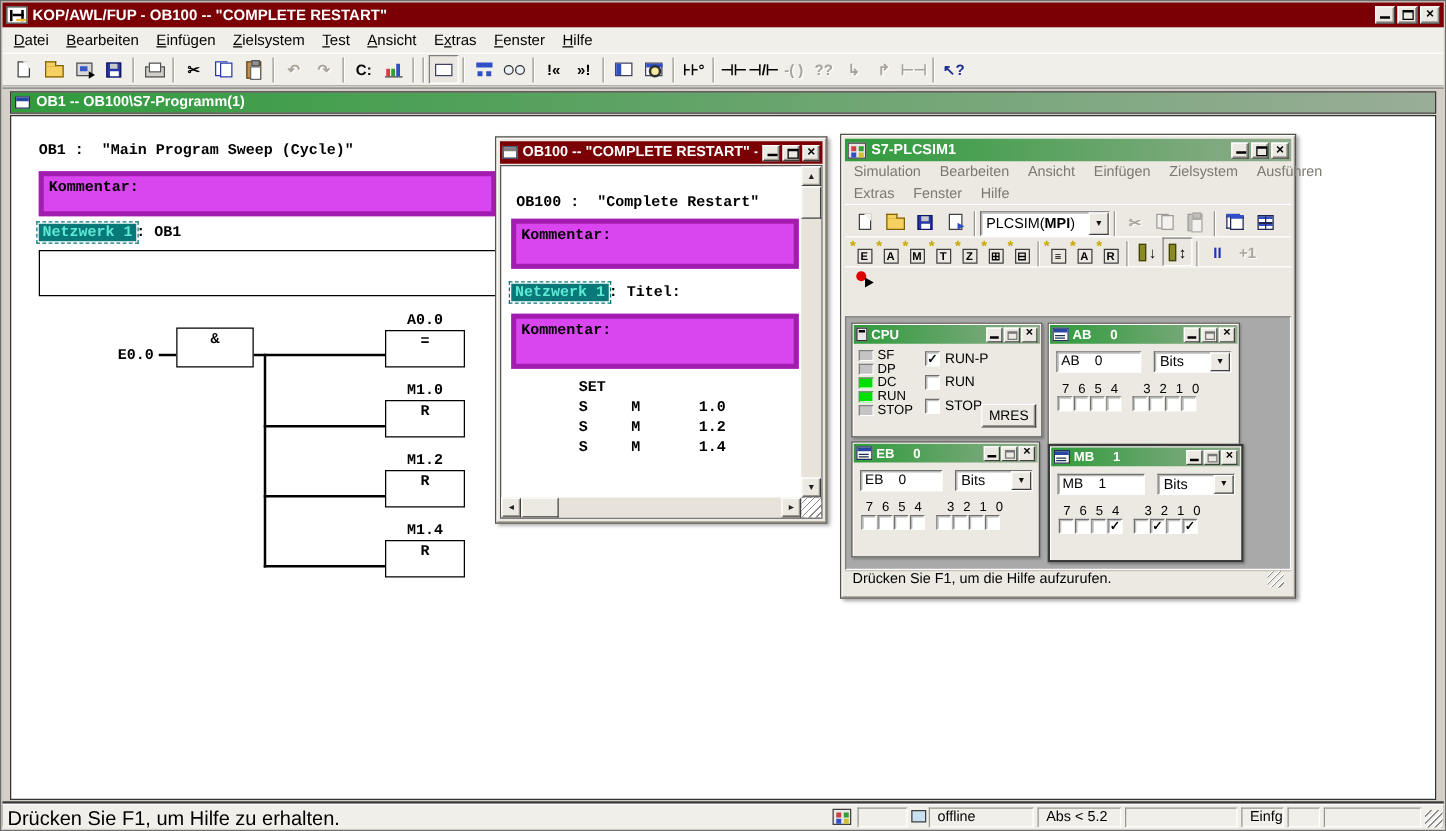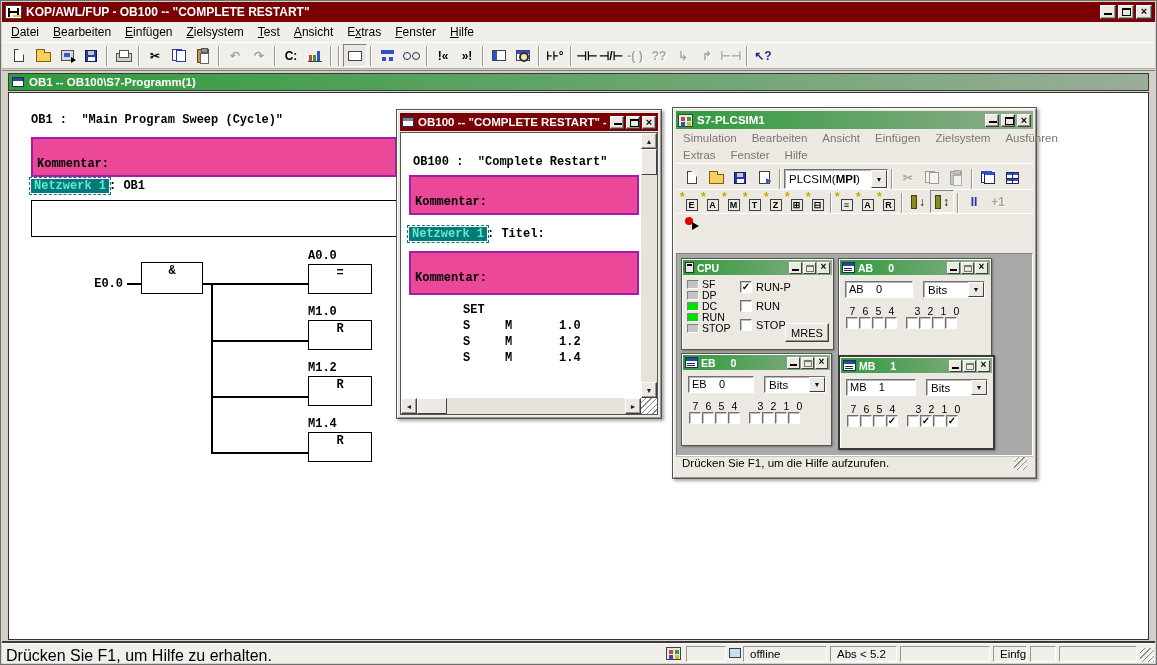--- a/index.html
+++ b/index.html
@@ -85,27 +85,27 @@
 .i-cpu{width:9px;height:11px;background:#E8E8E8;border:1px solid #303030}
 .i-cpu::before{content:"";position:absolute;left:1px;top:1px;width:5px;height:2px;background:#000}
 .i-monitor{width:12px;height:10px;border:1px solid #404040;background:#C8E0F0}
 .colbar{width:6px;height:14px;background:#8A8A20;border:1px solid #404010;display:inline-block;margin-right:2px}
 
 .mdi{position:absolute;left:2px;top:70px;width:1153px;height:571px;background:#D4D0C8;border-top:1px solid #808080}
 .ob1bar{position:absolute;left:6px;top:2px;width:1141px;height:18px;background:linear-gradient(to right,#2F9B3C,#9AAD98);border:1px solid #3a3a3a;display:flex;align-items:center;gap:5px;padding:0 3px}
 .ob1bar .t{color:#fff;font-weight:bold;font-size:11.5px}
 .docarea{position:absolute;left:6px;top:21px;width:1141px;height:548px;background:#fff;border:1px solid #333}
 .d-header{position:absolute;font:bold 12px "Liberation Mono","DejaVu Sans Mono",monospace;white-space:pre}
-.graybox{position:absolute;background:#ec4899;border:2px solid #a21caf;font:bold 12px "Liberation Mono","DejaVu Sans Mono",monospace;padding:18px 4px}
+.graybox{position:absolute;background:#d946ef;border:4px solid #a21caf;font:bold 12px "Liberation Mono","DejaVu Sans Mono",monospace;padding:2px 4px}
 .whitebox-t{position:absolute;background:#fff;border:1px solid #000}
 .chip{display:inline-block;background:#087878;color:#5eead4;font:bold 12px "Liberation Mono","DejaVu Sans Mono",monospace;padding:0 3px;box-shadow:0 0 0 1px #fff;outline:1px dashed #087878;outline-offset:1px}
 .netrow{position:absolute;font:bold 12px "Liberation Mono","DejaVu Sans Mono",monospace;white-space:pre}
 .fl{position:absolute;background:#000}
 .fbox{position:absolute;border:1px solid #000;background:#fff;text-align:center;font:bold 12px "Liberation Mono","DejaVu Sans Mono",monospace;padding-top:1px}
-.faddr{position:absolute;font:bold 12px "Liberation Mono","DejaVu Sans Mono",monospace}
+.faddr{position:absolute;text-align:center;font:bold 12px "Liberation Mono","DejaVu Sans Mono",monospace}
 
 .winframe{position:absolute;background:#ECE9E2;border:1px solid #55534e;box-shadow:inset 1px 1px 0 #fff,inset -1px -1px 0 #9a968c,2px 2px 3px rgba(0,0,0,.35)}
 .wtitle{position:absolute;left:3px;top:3px;right:3px;height:18px;display:flex;align-items:center;gap:4px;padding:0 2px}
 .wtitle .t{color:#fff;font-weight:bold;font-size:11.5px;white-space:nowrap;overflow:hidden}
 .wtitle.red{background:#7A0005}
 .wtitle.green{background:linear-gradient(to right,#2F9B3C,#8FAC8C)}
 .wbtn.sm{width:14px;height:13px}
 
 .sbtn{background:#ECE9E2;border:1px solid;border-color:#fff #404040 #404040 #fff;box-shadow:inset -1px -1px 0 #9a968c;display:flex;align-items:center;justify-content:center;font-size:7px;color:#222}
 .strack{background:#E7E3DB}

